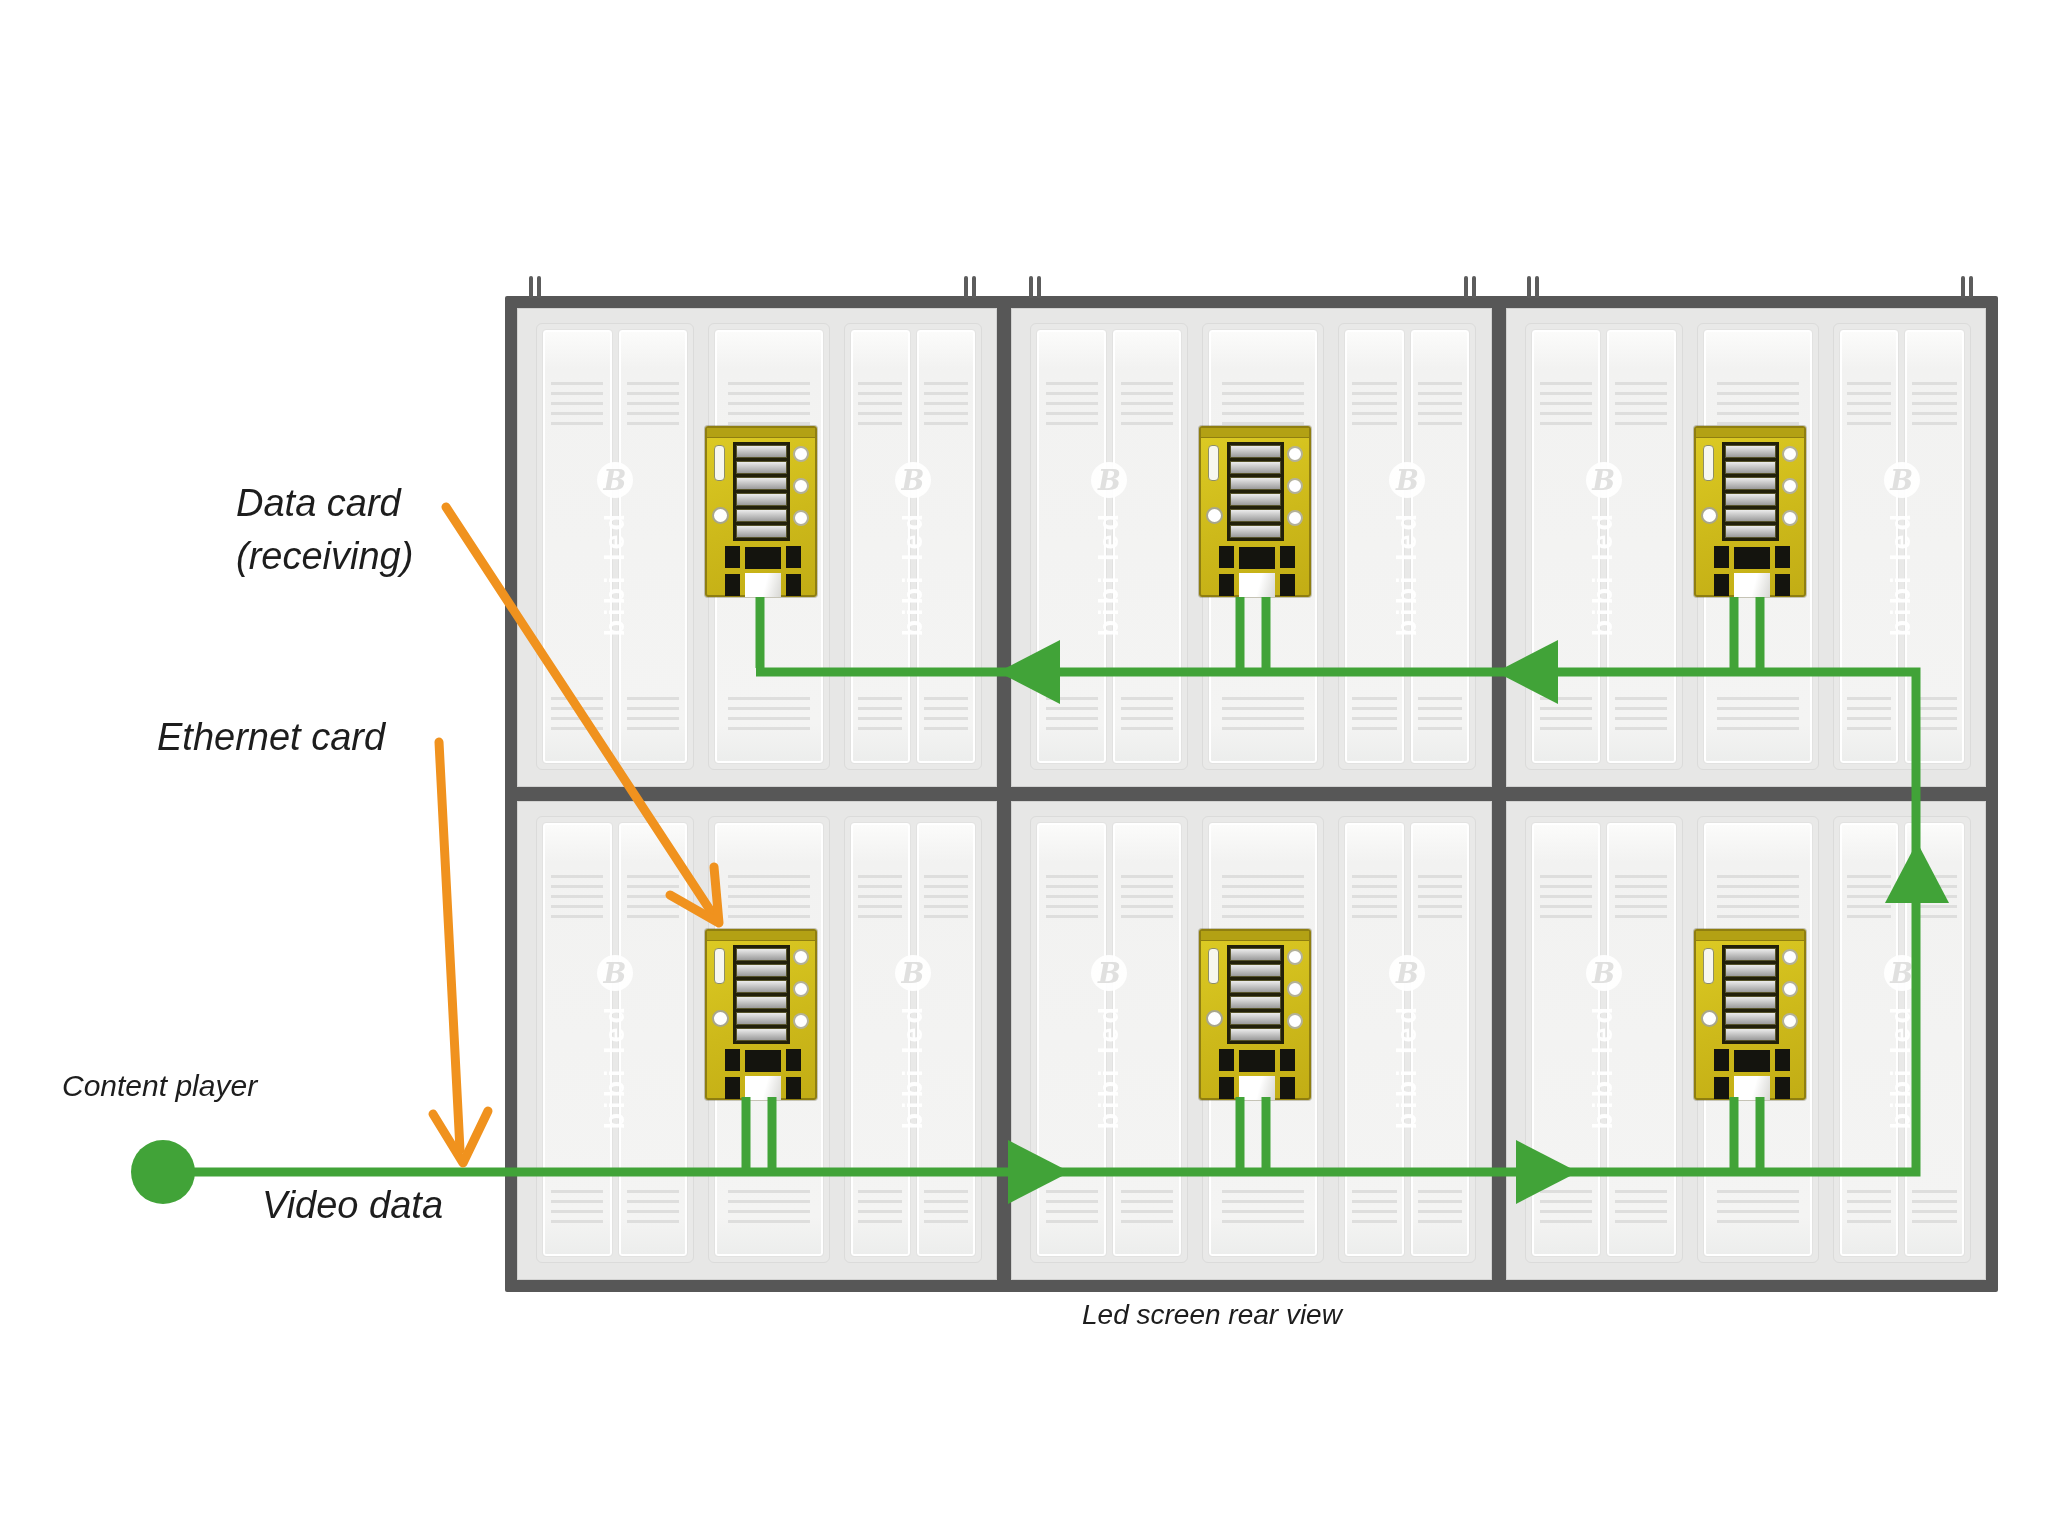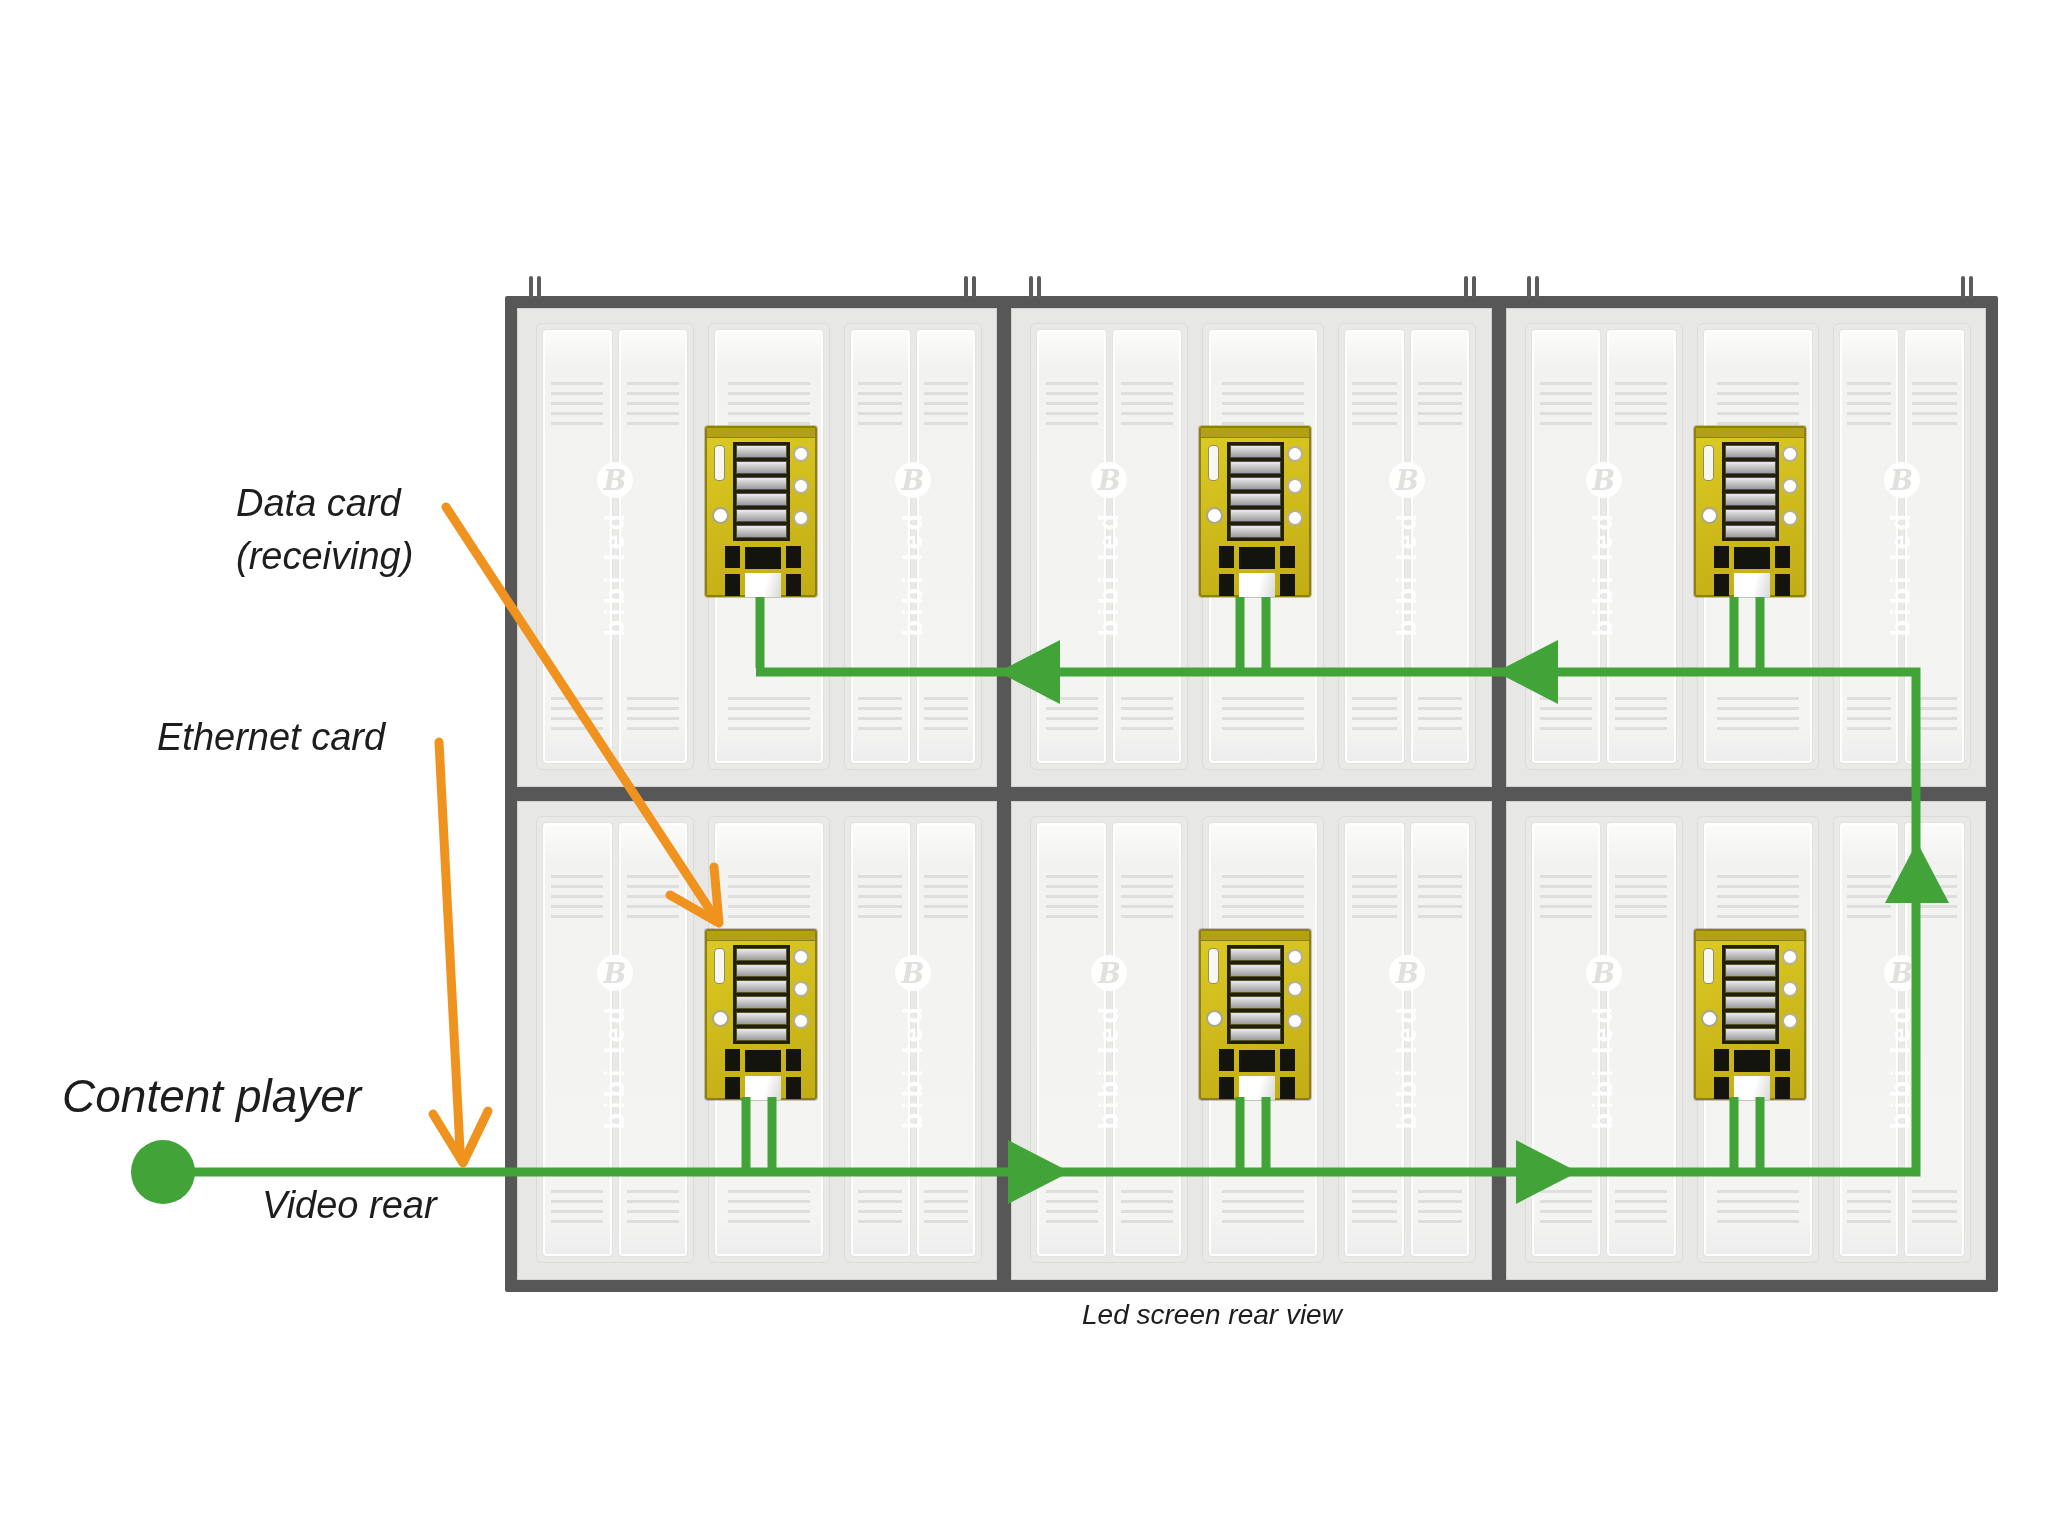--- a/index.html
+++ b/index.html
@@ -68,21 +68,21 @@
   .overlay{position:absolute;left:0;top:0;z-index:5;pointer-events:none;}
   .gline{stroke:var(--flow-green,#41a338);stroke-width:9;fill:none;}
   .gfill{fill:var(--flow-green,#41a338);}
   .oline{stroke:var(--annotation-orange,#f0921e);stroke-width:9;fill:none;
          stroke-linecap:round;stroke-linejoin:round;}
 
   .lbl{position:absolute;z-index:6;color:var(--label-text,#1d1d1d);
        font-weight:400;font-style:italic;white-space:nowrap;}
   .lbl-datacard{left:236px;top:477px;font-size:38px;line-height:53px;}
   .lbl-ethernet{left:157px;top:716px;font-size:38px;}
-  .lbl-content{left:62px;top:1069px;font-size:46px;}
+  .lbl-content{left:62px;top:1069px;font-size:30px;}
   .lbl-video{left:262px;top:1184px;font-size:38px;}
   .lbl-caption{left:1082px;top:1299px;font-size:28px;}
 </style>
 </head>
 <body>
 
 <div class="stage">
 
   <div class="grid">
 
@@ -377,16 +377,16 @@
     <line class="oline" x1="439" y1="742" x2="460" y2="1150"></line>
     <polyline class="oline" points="433,1114 463,1163 488,1111"></polyline>
   </svg>
 
   <div class="lbl lbl-datacard">
     <div>Data card</div>
     <div>(receiving)</div>
   </div>
   <div class="lbl lbl-ethernet">Ethernet card</div>
   <div class="lbl lbl-content">Content player</div>
-  <div class="lbl lbl-video">Video rear</div>
+  <div class="lbl lbl-video">Video data</div>
   <div class="lbl lbl-caption">Led screen rear view</div>
 
 </div>
 
 </body></html>

